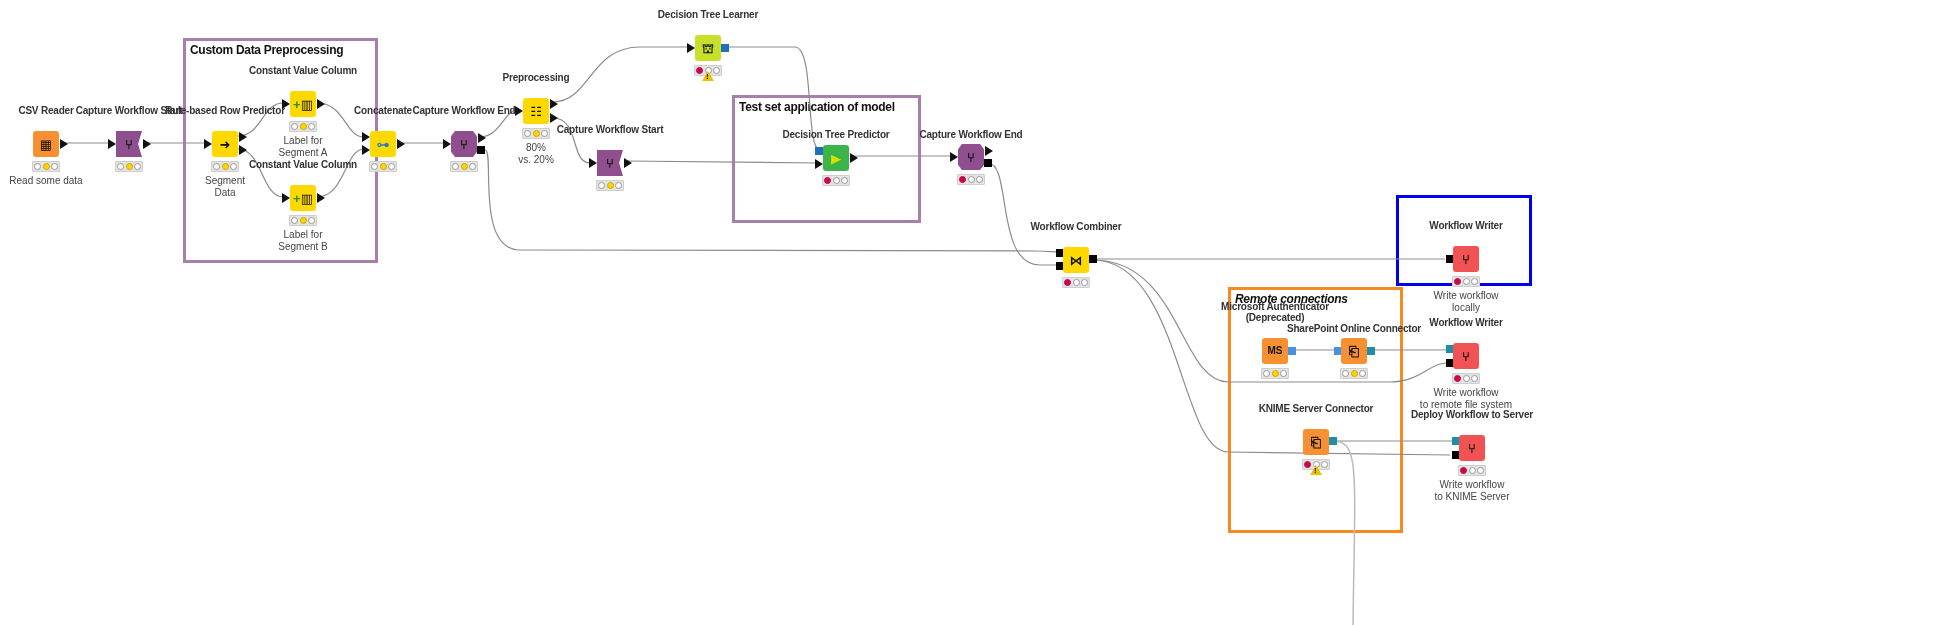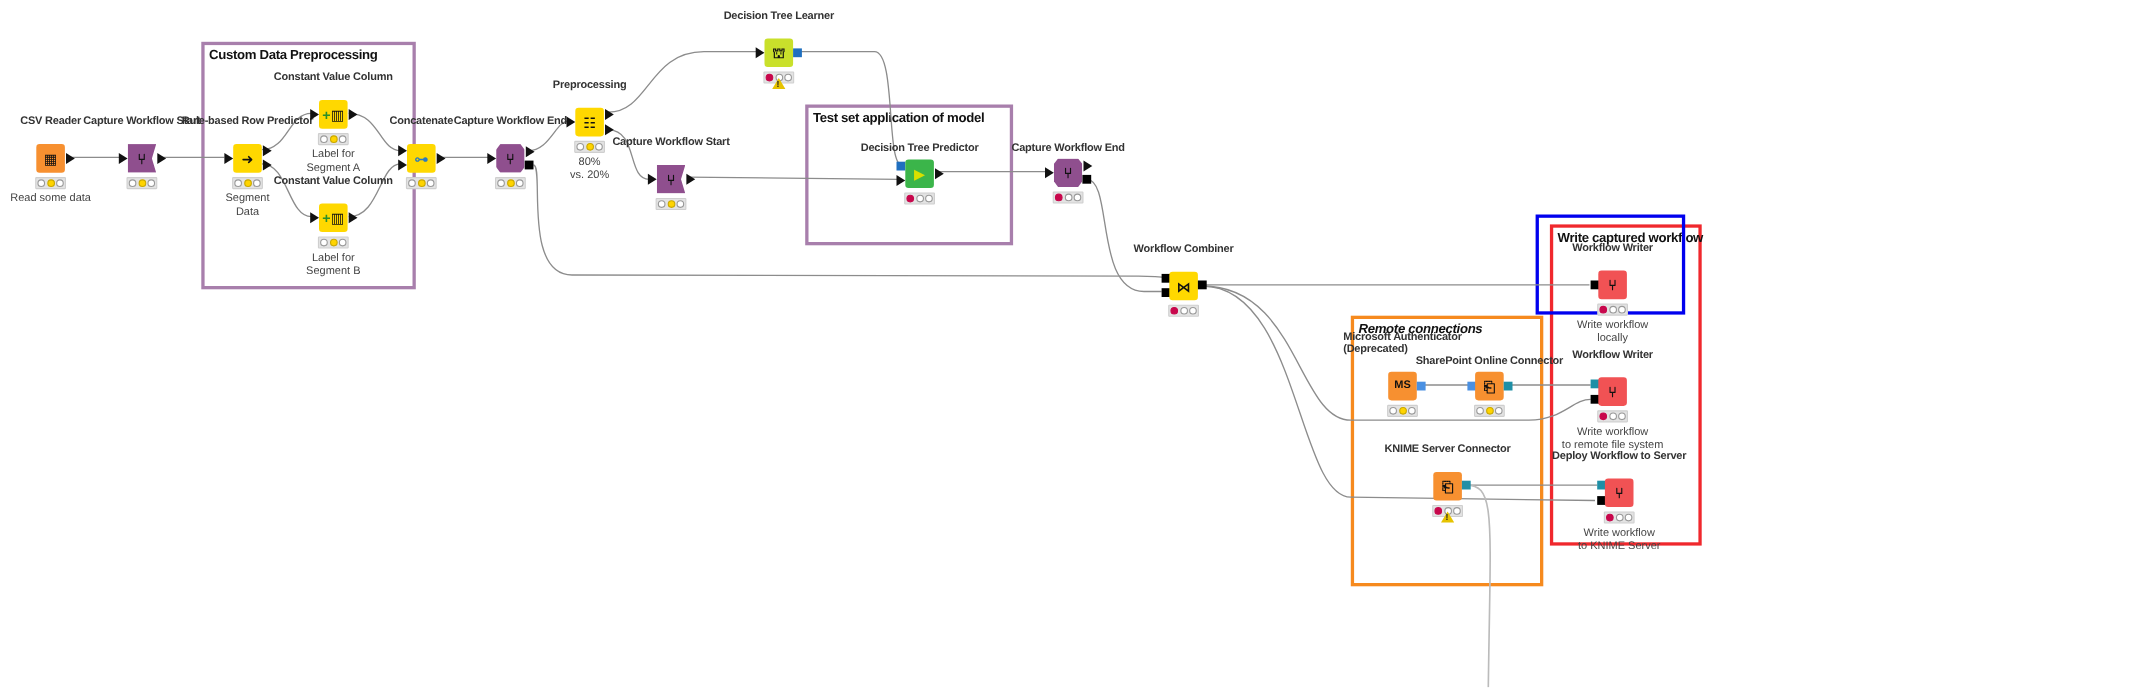--- a/index.html
+++ b/index.html
@@ -7,21 +7,21 @@
          font-family:"Liberation Sans", "DejaVu Sans", sans-serif; color:#333; }
   #canvas { position:absolute; left:0; top:0; width:1959px; height:625px; }
   #wires { position:absolute; left:0; top:0; width:1959px; height:625px; pointer-events:none; }
   .anno { position:absolute; box-sizing:border-box; border:3px solid #a87fac; }
   .anno-title { position:absolute; left:4px; top:2px; font-weight:bold; font-size:12px; color:#111;
                 font-family:"Liberation Sans", sans-serif; letter-spacing:-0.3px; white-space:nowrap; }
   .node { position:absolute; width:26px; height:26px; }
   .node-body { position:absolute; left:0; top:0; width:26px; height:26px; border-radius:3px;
                display:flex; align-items:center; justify-content:center; font-size:14px; color:#111; }
   .node-title { position:absolute; top:-26px; left:50%; transform:translateX(-50%);
-                font-size:10px; font-weight:bold; color:#333; white-space:nowrap; 
+                font-size:10px; font-weight:bold; color:#333; white-space:nowrap; text-align:center;
                 line-height:11px; letter-spacing:-0.2px; }
   .node-title.two { top:-37px; }
   .node-desc { position:absolute; top:44px; left:50%; transform:translateX(-50%);
                font-size:10px; color:#444; text-align:center; white-space:pre; line-height:12px; }
   .status { position:absolute; top:30px; left:50%; transform:translateX(-50%);
             width:26px; height:9px; background:#e3e3e3; border:1px solid #cfcfcf; border-radius:1px;
             display:flex; align-items:center; justify-content:space-evenly; }
   .light { width:7px; height:7px; border-radius:50%; box-sizing:border-box; border:1px solid #999; background:#fff; }
   .light.red { background:#c8074c; border-color:#c8074c; }
   .light.yellow { background:#ffd400; border-color:#c9a800; }
@@ -52,23 +52,20 @@
 
   <div class="anno" style="left:183px;top:38px;width:195px;height:225px;border-color:#a87fac;">
     <span class="anno-title">Custom Data Preprocessing</span>
   </div>
   <div class="anno" style="left:732px;top:95px;width:189px;height:128px;border-color:#a87fac;">
     <span class="anno-title">Test set application of model</span>
   </div>
   <div class="anno" style="left:1228px;top:287px;width:175px;height:246px;border-color:#f68a1e;font-style:italic;">
     <span class="anno-title">Remote connections</span>
   </div>
-  <div class="anno" style="left:1409px;top:204px;width:138px;height:292px;border-color:#f0282d;">
-    <span class="anno-title">Write captured workflow</span>
-  </div>
   <div class="highlight" style="left:1396px;top:195px;width:136px;height:91px;border:3px solid #0000ee;"></div>
 
   <svg id="wires">
     <g fill="none" stroke="#8c8c8c" stroke-width="1.2">
       <path d="M62 143 L110 143"></path>
       <path d="M144 143 L204 143"></path>
       <path d="M238 136 C262 136 262 103 283 103"></path>
       <path d="M238 149 C262 149 262 197 283 197"></path>
       <path d="M317 103 C345 103 345 137 364 137"></path>
       <path d="M317 197 C345 197 345 149 364 149"></path>

